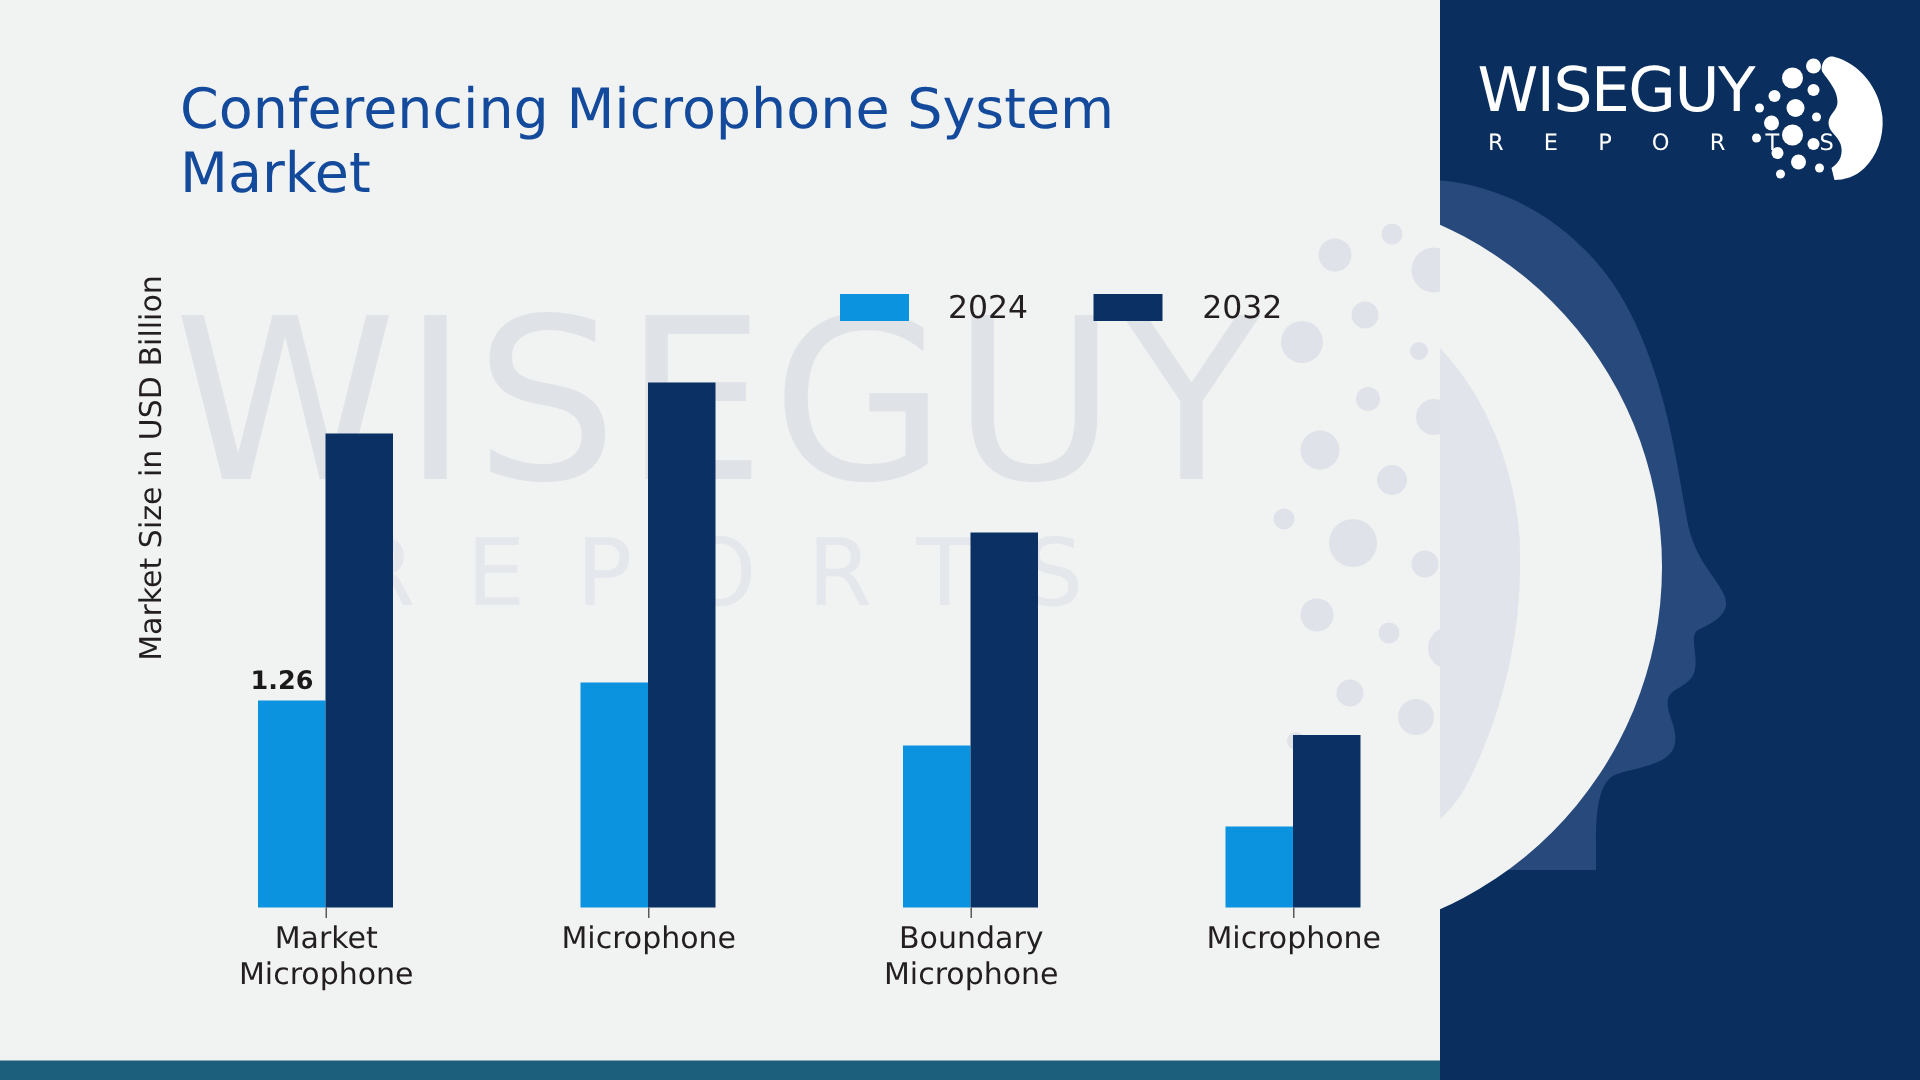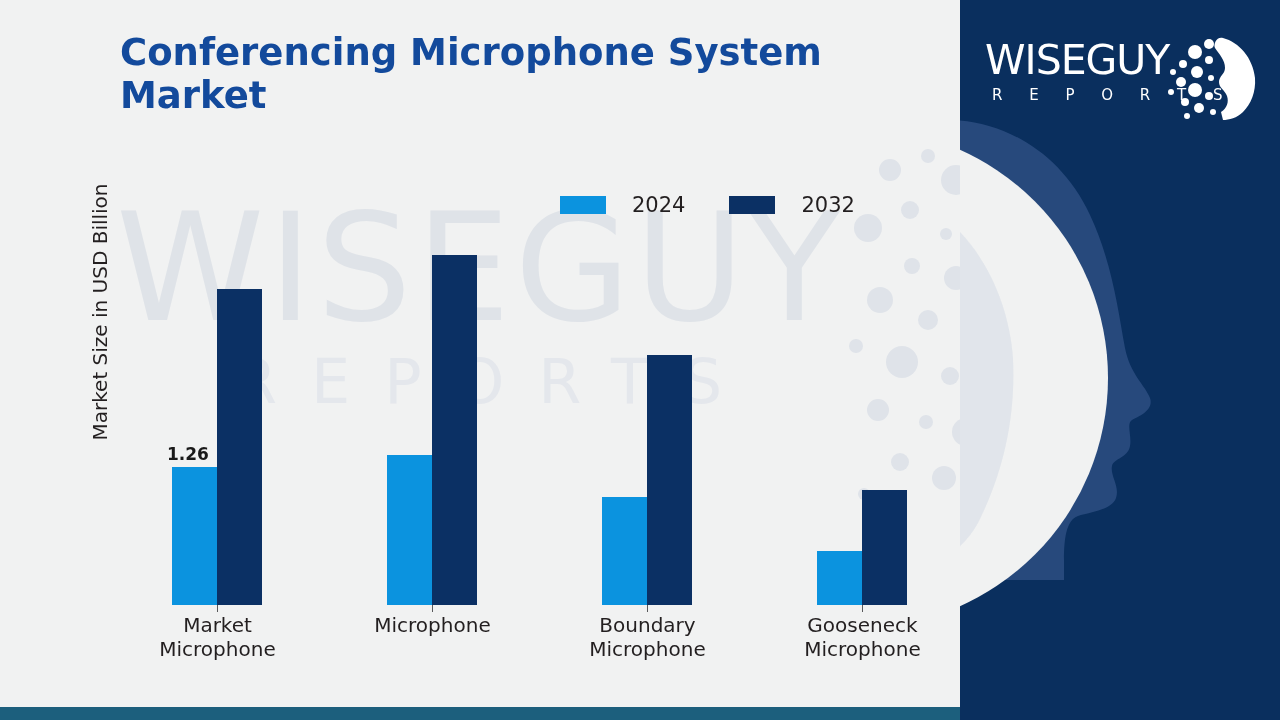--- a/index.html
+++ b/index.html
@@ -127,27 +127,27 @@
     left: 178px;
     top: -2px;
     width: 96px;
     height: 88px;
   }
 
   
   #chart-title {
     position: absolute;
     left: 120px;
-    top: 32px;
+    top: 52px;
     width: 760px;
     color: #134a9c;
     font-size: 37px;
     line-height: 1.15;
     font-family: "DejaVu Sans", sans-serif;
-    font-weight: 700;
+    font-weight: 400;
   }
 
   
   #legend {
     position: absolute;
     left: 560px;
     top: 193px;
     display: flex;
     align-items: center;
     gap: 44px;
@@ -325,21 +325,20 @@
         <div>Microphone</div>
       </div>
     </div>
 
     <div class="bar-group" style="left:707px; width:148px">
       <div class="bar bar-2024" style="left:0px; width:45px; height:54px"></div>
       <div class="bar bar-2032" style="left:45px; width:45px; height:115px"></div>
       <div class="bar-value" style="left:-5px; bottom:57px"></div>
       <div class="tick" style="left:45px"></div>
       <div class="cat-label" style="left:-32px; width:155px">
-        <div>Gooseneck</div>
         <div>Microphone</div>
       </div>
     </div>
 
   </div>
 
   <div id="bottom-bar"></div>
 
   <div id="right-panel">
 

